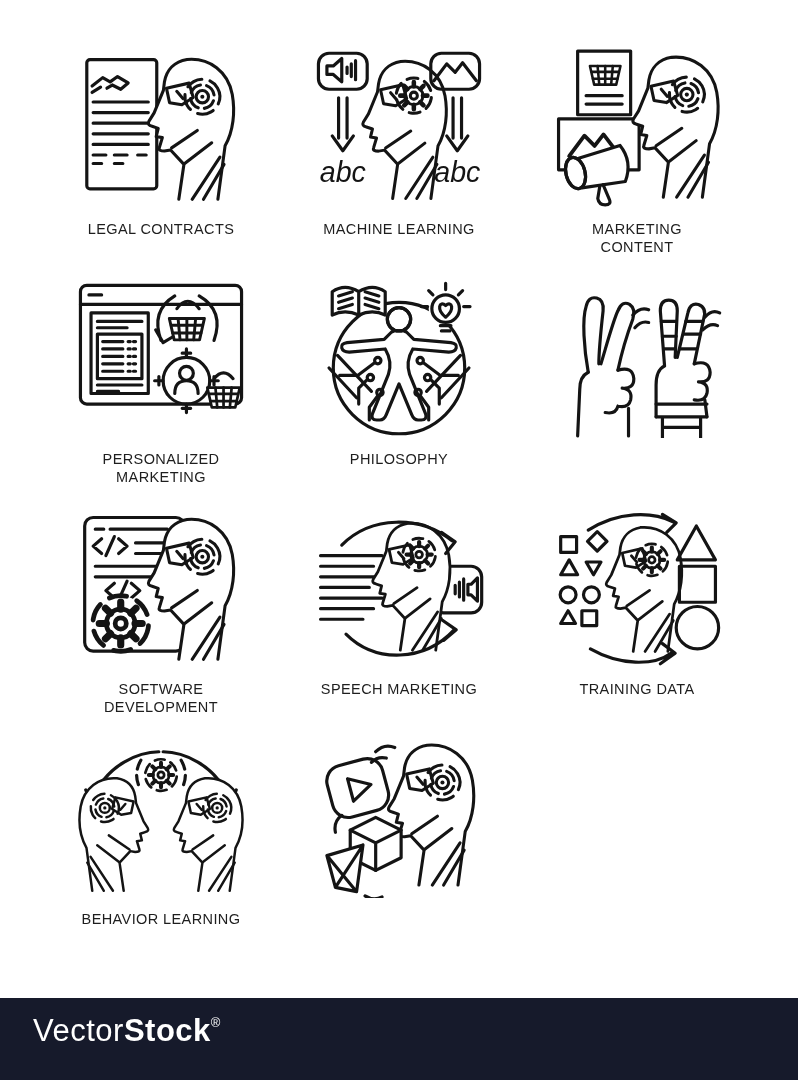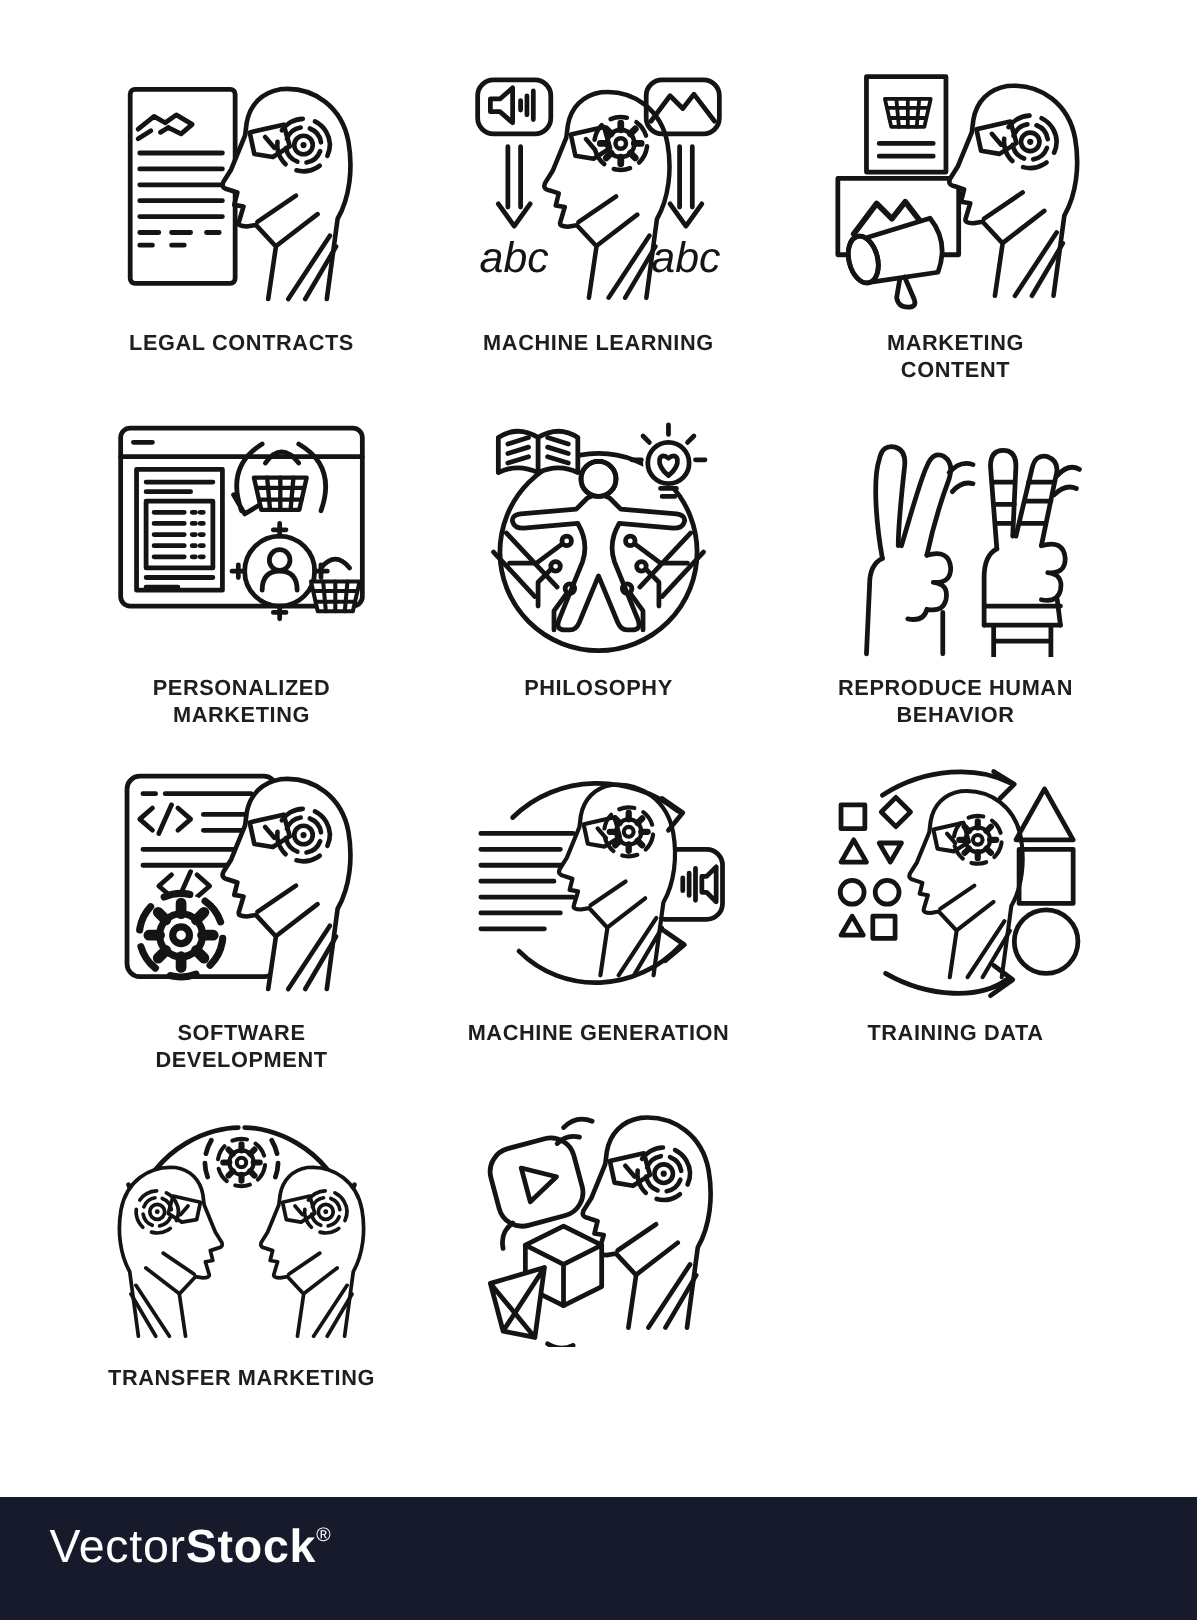--- a/index.html
+++ b/index.html
@@ -3,21 +3,21 @@
 <meta charset="utf-8">
 <style>
   html,body{margin:0;padding:0;background:#ffffff;}
   body{width:798px;height:1080px;position:relative;font-family:"Liberation Sans",sans-serif;overflow:hidden;}
   .stage{position:absolute;inset:0;background:#ffffff;}
   .grid{position:absolute;left:42px;top:42px;width:714px;display:grid;grid-template-columns:238px 238px 238px;grid-auto-rows:230px;}
   .cell{display:flex;flex-direction:column;align-items:center;}
   .icon-box{height:172px;display:flex;align-items:center;justify-content:center;font-style:italic;}
   svg.icon{display:block;stroke:#141414;fill:none;stroke-width:3;stroke-linecap:round;stroke-linejoin:round;}
   svg.icon text{stroke:none;fill:#141414;font-family:"Liberation Sans",sans-serif;font-size:27px;font-weight:400;}
-  .label{margin-top:6px;text-align:center;color:#1e1e1e;font-size:14.5px;font-weight:700;letter-spacing:.4px;line-height:18px;}
+  .label{margin-top:6px;text-align:center;color:#1e1e1e;font-size:14.5px;font-weight:400;letter-spacing:.4px;line-height:18px;}
   .label div{white-space:nowrap;}
   .wm-bar{position:absolute;left:0;right:0;bottom:0;height:82px;background:#161a2b;display:flex;align-items:center;justify-content:space-between;padding:0 27px 16px 33px;box-sizing:border-box;}
   .wm-logo{color:#ffffff;font-size:31px;letter-spacing:.5px;}
   .wm-logo .lt{font-weight:300;}
   .wm-logo .bd{font-weight:700;}
   .wm-logo sup{font-size:13px;font-weight:400;position:relative;top:-3px;}
   .wm-url{color:#f4f4f8;font-size:21px;font-weight:400;letter-spacing:.3px;}
   .defs{position:absolute;width:0;height:0;overflow:hidden;}
 </style>
 </head>
@@ -240,24 +240,20 @@
           <path d="M15,36 L29,36 M16,50 L29,50 M17,62 L28,62"></path>
           <path d="M30,70 L40,28 Q42,18 50,20 Q58,23 55,33 L46,76"></path>
           <path d="M38,36 L54,36 M36,48 L52,48 M33,62 L48,62"></path>
           <path d="M46,76 Q60,72 61,84 Q61,94 50,93 M50,93 Q60,94 58,104 Q56,112 46,110"></path>
           <path d="M18,78 Q10,82 10,96 L10,126 M56,110 L58,126"></path>
           <path d="M10,114 L58,114 M10,126 L58,126 M16,126 L16,146 M52,126 L52,146 M16,136 L52,136"></path>
         </g>
         <path d="M144,36 Q151,28 158,32 M142,48 Q149,41 156,44"></path>
       </svg>
     </div>
-    <div class="label">
-      <div>REPRODUCE HUMAN</div>
-          <div>BEHAVIOR</div>
-    </div>
   </div>
 
   <div class="cell">
     <div class="icon-box">
       <svg class="icon" width="170" height="159" viewBox="0 0 160 150">
         <rect x="8" y="8" width="94" height="126" rx="8"></rect>
         <path d="M18,19 L26,19 M32,19 L86,19"></path>
         <g transform="translate(16,28)">
           <path d="M8,0 L0,7 L8,14 M12,16 L20,-2 M24,0 L32,7 L24,14"></path>
         </g>
@@ -290,21 +286,21 @@
           <use href="#head-g" transform="translate(46,10) scale(0.88)"></use>
           <use href="#gear-g" transform="translate(99,43) scale(0.88)"></use>
         </g>
         <path d="M133,72 L133,80 M137,69 L137,83 M141,66 L141,86"></path>
         <path d="M145,71 L148,71 L154,65 L154,87 L148,81 L145,81 Z"></path>
         <path d="M26,34 C54,6 100,6 130,30 M120,22 L133,31 L124,42"></path>
         <path d="M30,118 C58,146 104,144 132,114 M122,124 L134,114 L121,105"></path>
       </svg>
     </div>
     <div class="label">
-      <div>MACHINE GENERATION</div>
+      <div>SPEECH MARKETING</div>
           <div></div>
     </div>
   </div>
 
   <div class="cell">
     <div class="icon-box">
       <svg class="icon" width="170" height="159" viewBox="0 0 160 150">
         <g>
           <rect x="8" y="26" width="15" height="15"></rect>
           <rect x="36" y="24" width="13" height="13" transform="rotate(45 42.5 30.5)"></rect>
@@ -346,21 +342,21 @@
           <use href="#head-g" transform="translate(76,34) scale(-0.78,0.78)"></use>
           <use href="#circles-g" transform="translate(27,65) scale(0.78)"></use>
         </g>
         <g>
           <use href="#head-g" transform="translate(84,34) scale(0.78)"></use>
           <use href="#circles-g" transform="translate(133,65) scale(0.78)"></use>
         </g>
       </svg>
     </div>
     <div class="label">
-      <div>TRANSFER MARKETING</div>
+      <div>BEHAVIOR LEARNING</div>
           <div></div>
     </div>
   </div>
 
   <div class="cell">
     <div class="icon-box">
       <svg class="icon" width="170" height="159" viewBox="0 0 160 150">
         <g>
           <use href="#head-g" transform="translate(60,2) scale(0.97)"></use>
           <use href="#circles-g" transform="translate(121,41) scale(0.97)"></use>

